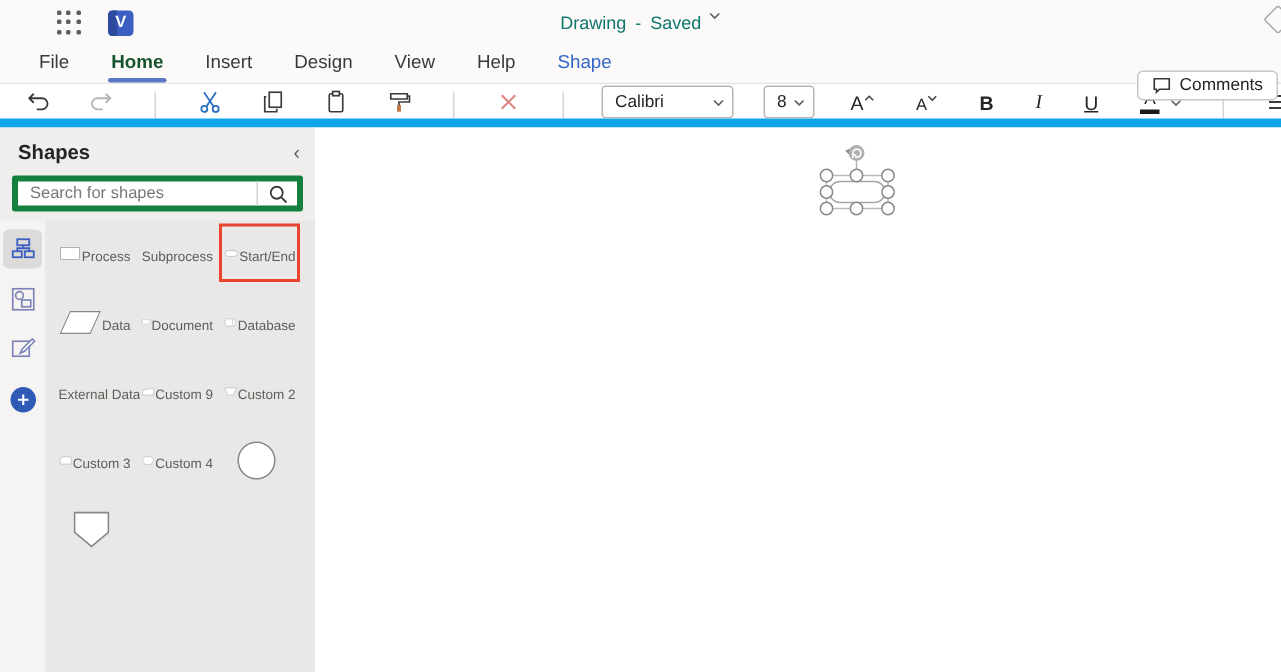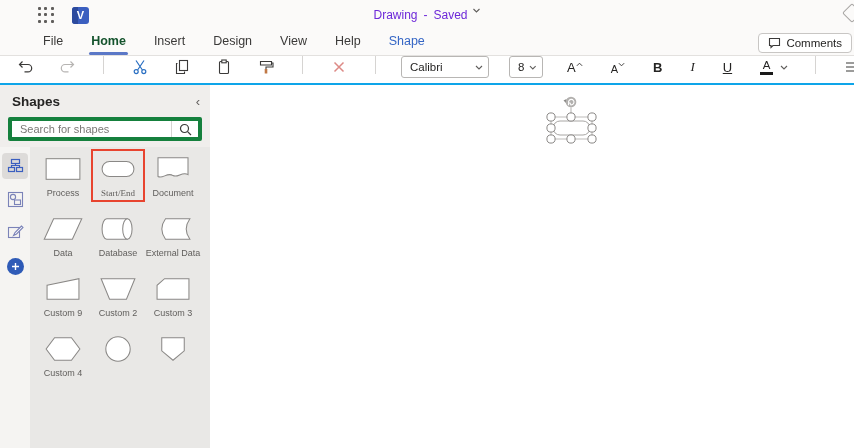--- a/index.html
+++ b/index.html
@@ -11,41 +11,41 @@
   .waffle { width:16px; height:16px; margin-left:38px; display:grid;
             grid-template-columns:repeat(3,1fr); gap:3px; cursor:pointer; }
   .waffle i { width:3px; height:3px; background:#605e5c; border-radius:1px; }
   .visio-logo { width:17px; height:17px; margin-left:18px; background:#3b5fc0; border-radius:3px;
                 color:#fff; font-size:11px; font-weight:bold; display:flex; align-items:center;
                 justify-content:center; position:relative; }
   .visio-logo::before{ content:""; position:absolute; left:0; top:0; width:6px; height:17px;
                 background:#2c4a9e; border-radius:3px 0 0 3px; }
   .visio-logo span{ position:relative; }
   .doc-title { position:absolute; left:50%; transform:translateX(-50%); font-size:12px;
-               color:#6d28d9; display:flex; align-items:flex-start; gap:6px; cursor:pointer; }
+               color:#0f766e; display:flex; align-items:flex-start; gap:6px; cursor:pointer; }
   .doc-title .chev { margin-left:-1px; }
   .gem { position:absolute; right:-5px; top:6px; width:14px; height:14px; border:1.4px solid #a8a6a4;
          transform:rotate(45deg); border-radius:2px; }
 
   
-  .menubar { height:25px; background:#fbfaf9; display:flex; align-items:center; padding-left:29px;
+  .menubar { height:25px; background:#fbfaf9; display:flex; align-items:center; padding-left:12px;
              position:relative; }
   .menu-item { font-size:12.5px; color:#3b3a39; padding:0 14px; height:25px; line-height:23px;
                cursor:pointer; position:relative; }
   .menu-item.active { font-weight:700; color:#14532d; }
   .menu-item.active::after { content:""; position:absolute; left:12px; right:12px; bottom:0;
                height:3px; background:#5b78c7; border-radius:2px; }
   .menu-item.accent { color:#3566c5; font-weight:400; }
-  .comments-btn { position:absolute; right:2px; top:3px; height:20px; background:#fff;
+  .comments-btn { position:absolute; right:2px; top:17px; height:20px; background:#fff;
                border:1px solid #c8c6c4; border-radius:4px; display:flex; align-items:center;
                gap:5px; padding:0 9px; font-size:11.5px; color:#252423; cursor:pointer; }
 
   
-  .ribbon { height:30px; background:#fff; border-top:1px solid #e3e1df; border-bottom:2px solid #0ea5e9;
-            display:flex; align-items:flex-start; padding-left:14px; gap:20px; white-space:nowrap;
+  .ribbon { height:30px; background:#fff; border-top:1px solid #e3e1df; border-bottom:6px solid #0ea5e9;
+            display:flex; align-items:flex-end; padding-left:14px; gap:20px; white-space:nowrap;
             overflow:hidden; }
   .ricon { width:22px; height:22px; border:none; background:none; display:flex; align-items:center;
            justify-content:center; cursor:pointer; border-radius:3px; flex:0 0 auto; }
   .ricon svg { display:block; }
   .vsep { width:1px; height:18px; background:#d6d4d2; margin:0 5px; flex:0 0 auto; }
   .select-box { height:22px; border:1px solid #b8b6b4; border-radius:3px; background:#fff;
             display:flex; align-items:center; font-size:11.5px; color:#252423; cursor:pointer;
             padding:0 5px 0 8px; gap:5px; flex:0 0 auto; }
   .font-select { width:88px; justify-content:space-between; }
   .size-select { width:34px; justify-content:space-between; }
@@ -75,23 +75,23 @@
            padding-top:6px; gap:7px; flex:0 0 auto; }
   .strip-btn { width:26px; height:26px; border:none; background:none; border-radius:4px;
            display:flex; align-items:center; justify-content:center; cursor:pointer; }
   .strip-btn.sel { background:#dddbd9; }
   .add-stencil { width:17px; height:17px; border-radius:50%; background:#2f5bb7; color:#fff;
            border:none; font-size:13px; line-height:15px; cursor:pointer; margin-top:6px;
            display:flex; align-items:center; justify-content:center; }
   .gallery { flex:1; background:#e9e8e6; overflow:hidden; }
   .section-title { font-size:12px; color:#33312f; padding:14px 0 6px 25px; }
   .shape-grid { display:grid; grid-template-columns:repeat(3,55px); row-gap:7px; padding:2px 0 0 6px; }
-  .shape-cell { width:54px; display:flex; flex-direction:column; align-items:center;
+  .shape-cell { width:54px; display:flex; flex-direction:row; align-items:center;
                 padding:3px 1px 2px 1px; border:2px solid transparent; cursor:pointer; }
-  .shape-cell.selected { border-color:#e8442f;font-family:Liberation Serif, serif; }
+  .shape-cell.selected { border-color:#e8442f; }
   .shape-thumb { width:44px; height:30px; }
   .shape-thumb * { fill:#fff; stroke:#8a8886; stroke-width:1.1; }
   .shape-label { font-size:9px; color:#605e5c; margin-top:4px; white-space:nowrap; }
 
   .canvas { flex:1; background:#fff; position:relative; }
   .sel-handles { position:absolute; left:333px; top:7px; }
 
   .chev { display:block; }
 </style>
 </head>
@@ -390,37 +390,45 @@
         </button>
       </div>
       <div class="gallery">
         <div class="shape-grid" id="shape-grid">
             <div class="shape-cell">
               <svg class="shape-thumb" viewBox="0 0 44 32">
                 <rect x="4" y="5" width="36" height="22"></rect>
               </svg>
               <div class="shape-label">Process</div>
             </div>
+            <div class="shape-cell">
+              <svg class="shape-thumb" viewBox="0 0 44 32">
+                <rect x="4" y="5" width="36" height="22"></rect>
+                <line x1="9" y1="5" x2="9" y2="27"></line>
+                <line x1="35" y1="5" x2="35" y2="27"></line>
+              </svg>
+              <div class="shape-label">Subprocess</div>
+            </div>
             <div class="shape-cell selected">
               <svg class="shape-thumb" viewBox="0 0 44 32">
                 <rect x="5" y="8" width="34" height="16" rx="8"></rect>
               </svg>
               <div class="shape-label">Start/End</div>
             </div>
             <div class="shape-cell">
               <svg class="shape-thumb" viewBox="0 0 44 32">
+                <polygon points="12,5 42,5 32,27 2,27"></polygon>
+              </svg>
+              <div class="shape-label">Data</div>
+            </div>
+            <div class="shape-cell">
+              <svg class="shape-thumb" viewBox="0 0 44 32">
                 <path d="M6 4 H38 V22 C32 18 27 26 22 23 C16 19 11 27 6 24 Z"></path>
               </svg>
               <div class="shape-label">Document</div>
-            </div>
-            <div class="shape-cell">
-              <svg class="shape-thumb" viewBox="0 0 44 32">
-                <polygon points="12,5 42,5 32,27 2,27"></polygon>
-              </svg>
-              <div class="shape-label">Data</div>
             </div>
             <div class="shape-cell">
               <svg class="shape-thumb" viewBox="0 0 44 32">
                 <path d="M10 5 H32 V27 H10 A5 11 0 0 1 10 5 Z"></path>
                 <ellipse cx="32" cy="16" rx="5" ry="11"></ellipse>
               </svg>
               <div class="shape-label">Database</div>
             </div>
             <div class="shape-cell">
               <svg class="shape-thumb" viewBox="0 0 44 32">

